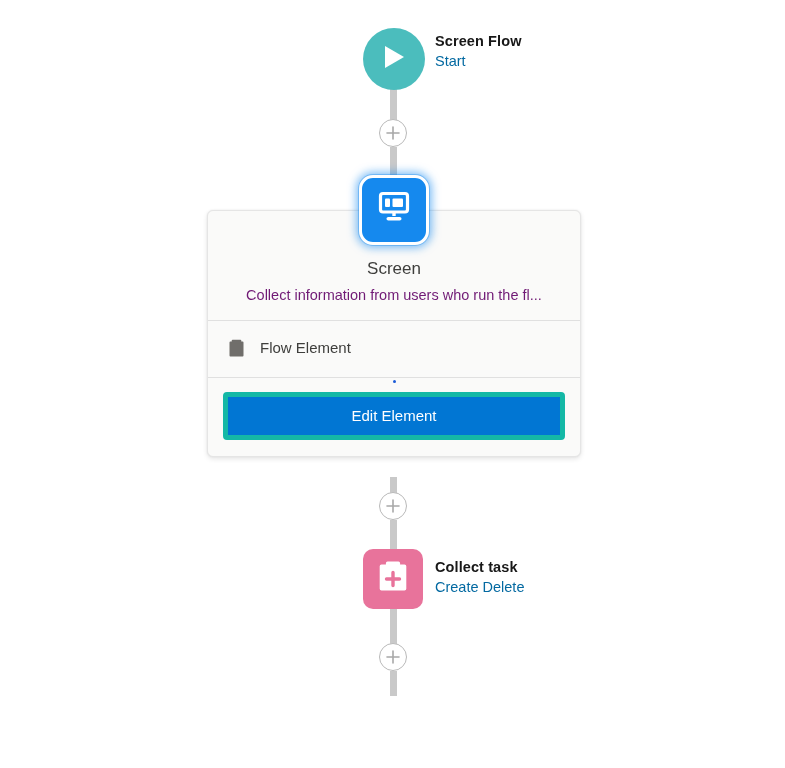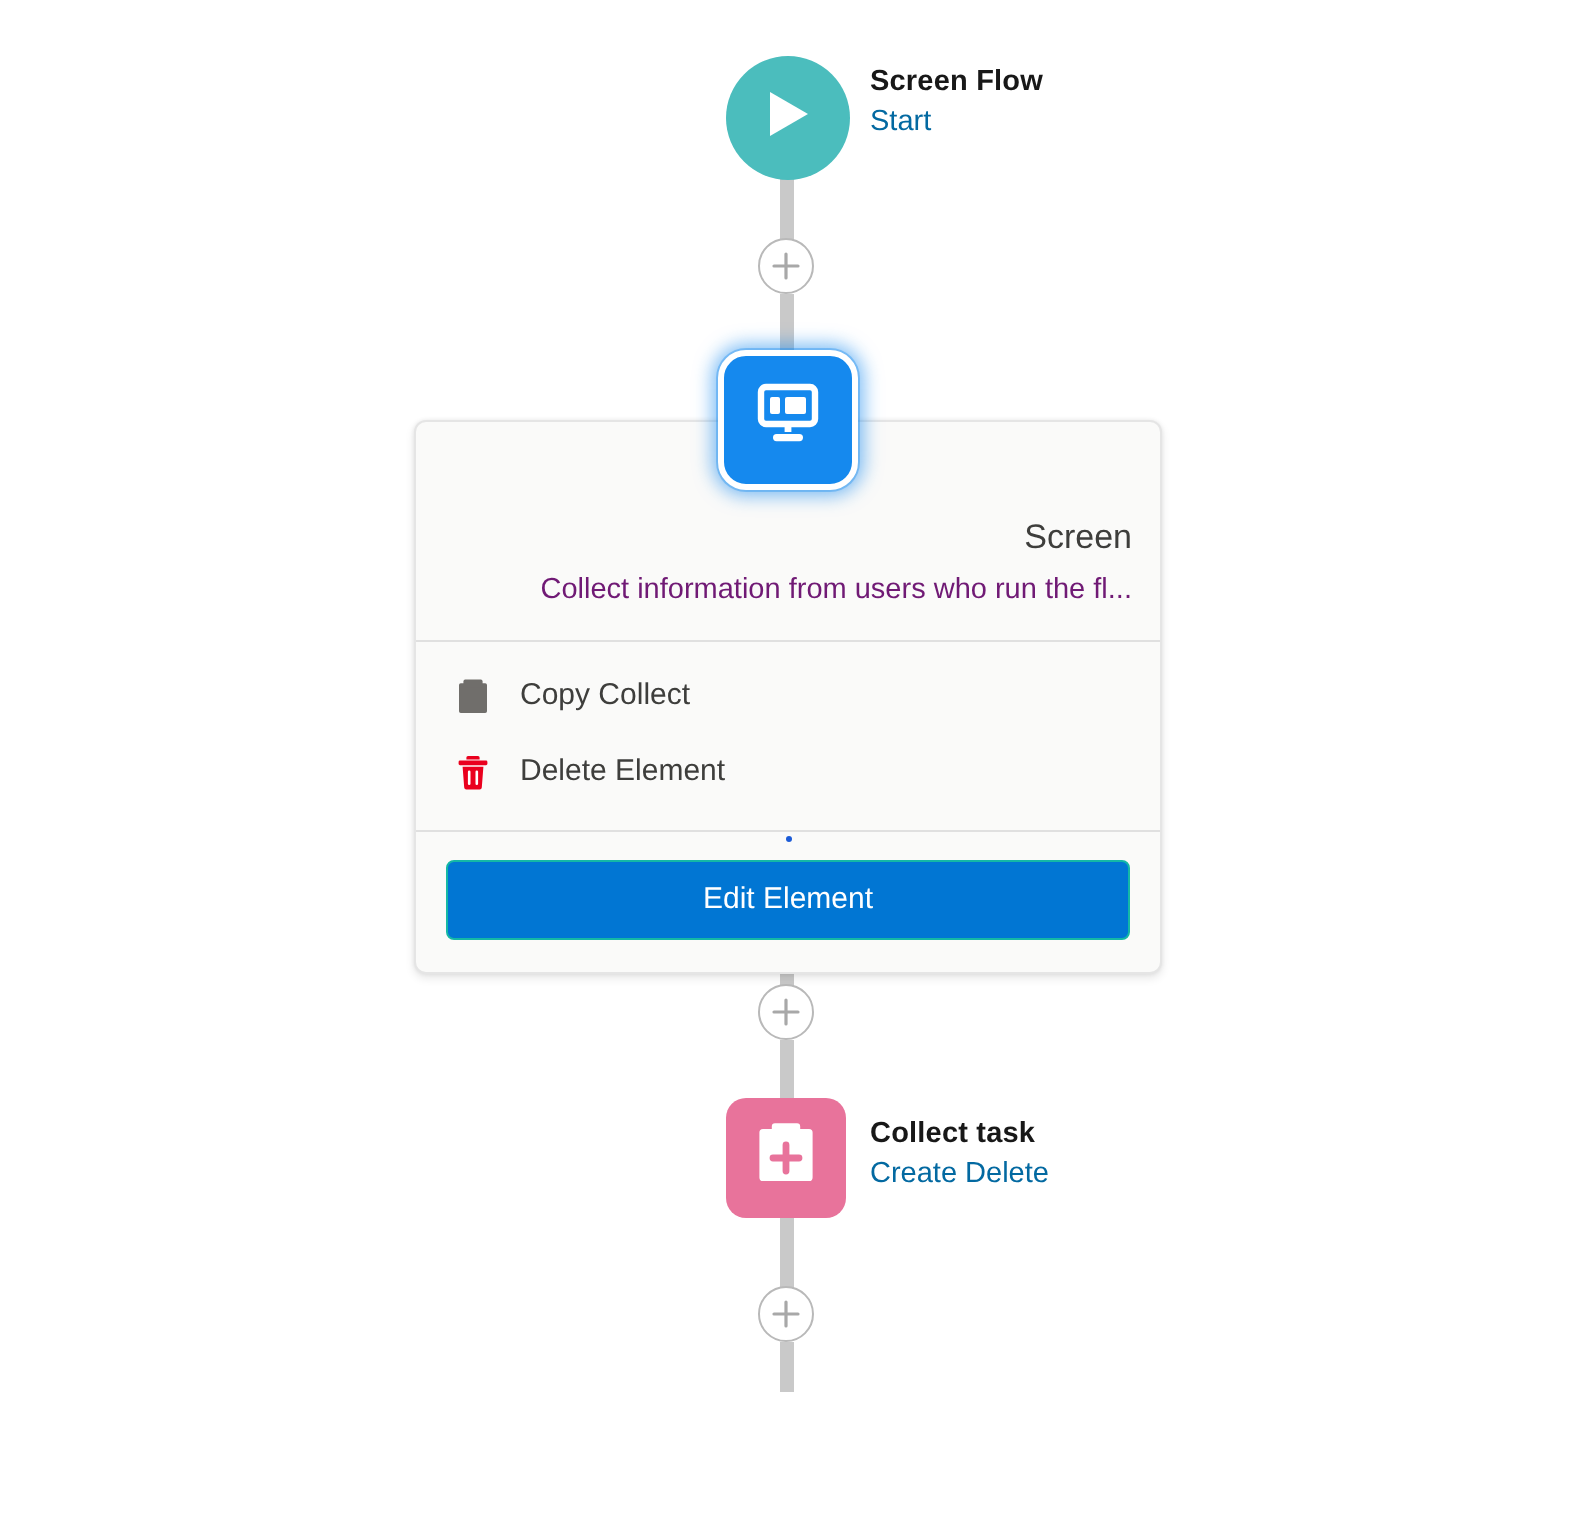--- a/index.html
+++ b/index.html
@@ -138,21 +138,21 @@
     top: 210px;
     width: 374px;
     background: #fafaf9;
     border: 1px solid #e5e5e5;
     border-radius: 6px;
     box-shadow: 0 2px 5px rgba(0,0,0,.10), 0 0 2px rgba(0,0,0,.07);
     z-index: 20;
   }
   .card-head {
     padding: 46px 14px 14px;
-    text-align: right;
+    text-align: center;
   }
   .card-title {
     font-size: 17px;
     color: #3e3e3c;
     line-height: 24px;
   }
   .card-desc {
     font-size: 14.5px;
     color: #701a75;
     line-height: 22px;
@@ -200,21 +200,21 @@
     width: 3px;
     height: 3px;
     background: #1b5bd7;
     border-radius: 50%;
   }
   .edit-btn {
     display: block;
     width: 100%;
     padding: 10px 0 11px;
     background: #0176d3;
-    border: 1px solid #14b8a6;
+    border: 5px solid #14b8a6;
     border-radius: 4px;
     color: #ffffff;
     font-size: 15px;
     font-family: "Liberation Sans", "DejaVu Sans", sans-serif;
     text-align: center;
     cursor: pointer;
   }
 </style>
 </head>
 <body>
@@ -256,34 +256,23 @@
 
     <div class="menu-list">
       <div class="menu-item">
         <span class="menu-icon">
           <svg width="17" height="19" viewBox="0 0 17 19" aria-hidden="true">
             <path d="M5.2 1.6h6.6v2.2H5.2z" fill="#706e6b"></path>
             <path d="M2.4 2.6h12.2a.9.9 0 0 1 .9.9v13.1a.9.9 0 0 1-.9.9H2.4a.9.9 0 0 1-.9-.9V3.5a.9.9 0 0 1 .9-.9z" fill="#706e6b"></path>
             <path d="M4.6 0.8h7.8a.9.9 0 0 1 .9.9v2.0a.9.9 0 0 1-.9.9H4.6a.9.9 0 0 1-.9-.9V1.7a.9.9 0 0 1 .9-.9z" fill="#706e6b"></path>
           </svg>
         </span>
-        <span class="menu-text">Copy Collect</span>
+        <span class="menu-text">Flow Element</span>
       </div>
 
-      <div class="menu-item">
-        <span class="menu-icon">
-          <svg width="17" height="19" viewBox="0 0 17 19" aria-hidden="true">
-            <path d="M6.0 1.0h5.0a.8.8 0 0 1 .8.8v1.0H5.2v-1.0a.8.8 0 0 1 .8-.8z" fill="#ea001e"></path>
-            <rect x="1.3" y="3.3" width="14.4" height="2.3" rx="0.7" fill="#ea001e"></rect>
-            <path d="M3.3 6.4h10.4l-0.8 10.4a1.1 1.1 0 0 1-1.1 1.0H5.2a1.1 1.1 0 0 1-1.1-1.0z" fill="#ea001e"></path>
-            <path d="M6.6 8.9v6.0M10.4 8.9v6.0" stroke="#ffffff" stroke-width="1.3" stroke-linecap="round"></path>
-          </svg>
-        </span>
-        <span class="menu-text">Delete Element</span>
-      </div>
     </div>
 
     <div class="card-divider"></div>
 
     <div class="card-foot">
       <span class="focus-dot"></span>
       <button class="edit-btn">Edit Element</button>
     </div>
   </div>
 

